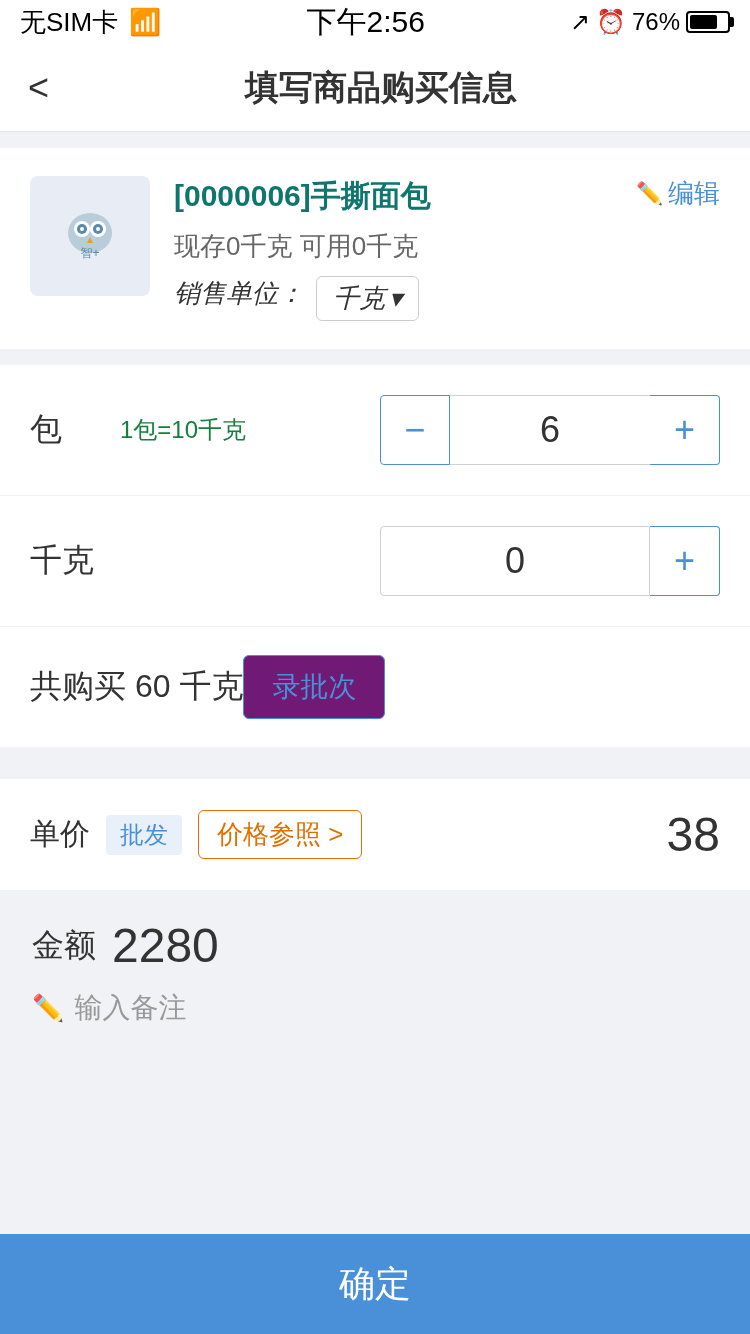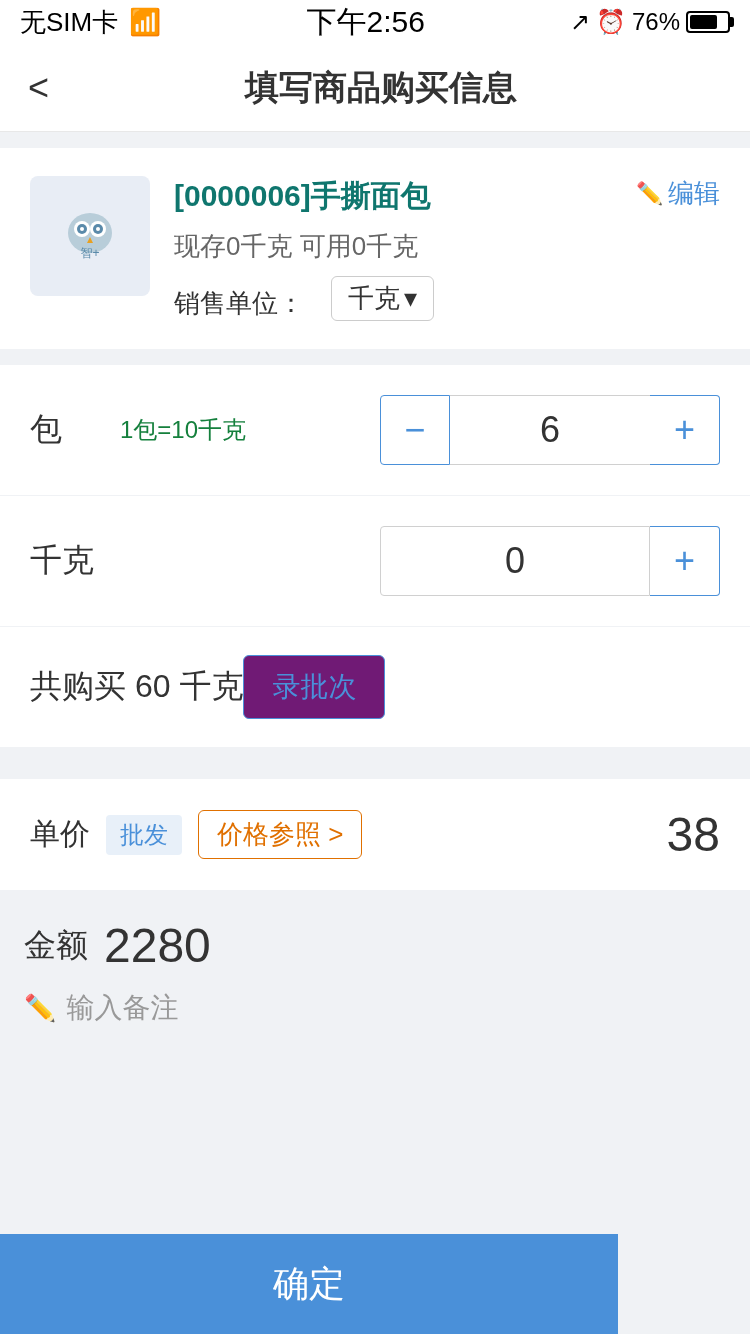--- a/index.html
+++ b/index.html
@@ -110,24 +110,25 @@
       color: #0f766e;
       margin-bottom: 12px;
     }
     .product-stock {
       font-size: 26px;
       color: #666;
       margin-bottom: 12px;
     }
     .product-unit-row {
       display: flex;
-      align-items: flex-end;
-      gap: 27px;
-      font-size: 26px;
-      color: #333;
+      align-items: flex-start;
+      gap: 12px;
+      font-size: 26px;
+      color: #333;
+      font-style: italic;
     }
     .unit-select {
       border: 1px solid #ccc;
       border-radius: 6px;
       padding: 4px 16px;
       font-size: 26px;
       color: #333;
       background: #fff;
       display: flex;
       align-items: center;
@@ -279,21 +280,21 @@
     .price-value {
       margin-left: auto;
       font-size: 48px;
       color: #333;
       font-weight: 400;
     }
 
     
     .amount-section {
       background: #f0f2f5;
-      padding: 28px 24px 20px;
+      padding: 28px 32px 20px;
     }
     .amount-row {
       display: flex;
       align-items: center;
       gap: 16px;
       margin-bottom: 16px;
     }
     .amount-label {
       font-size: 32px;
       color: #333;
@@ -317,21 +318,21 @@
     .empty-space {
       height: 300px;
       background: #f0f2f5;
     }
 
     
     .confirm-btn {
       position: fixed;
       bottom: 0;
       left: 0;
-      width: 618px;
+      width: 750px;
       height: 100px;
       background: #4a90d9;
       color: #fff;
       font-size: 36px;
       font-weight: 500;
       display: flex;
       align-items: center;
       justify-content: center;
       cursor: pointer;
       border: none;

